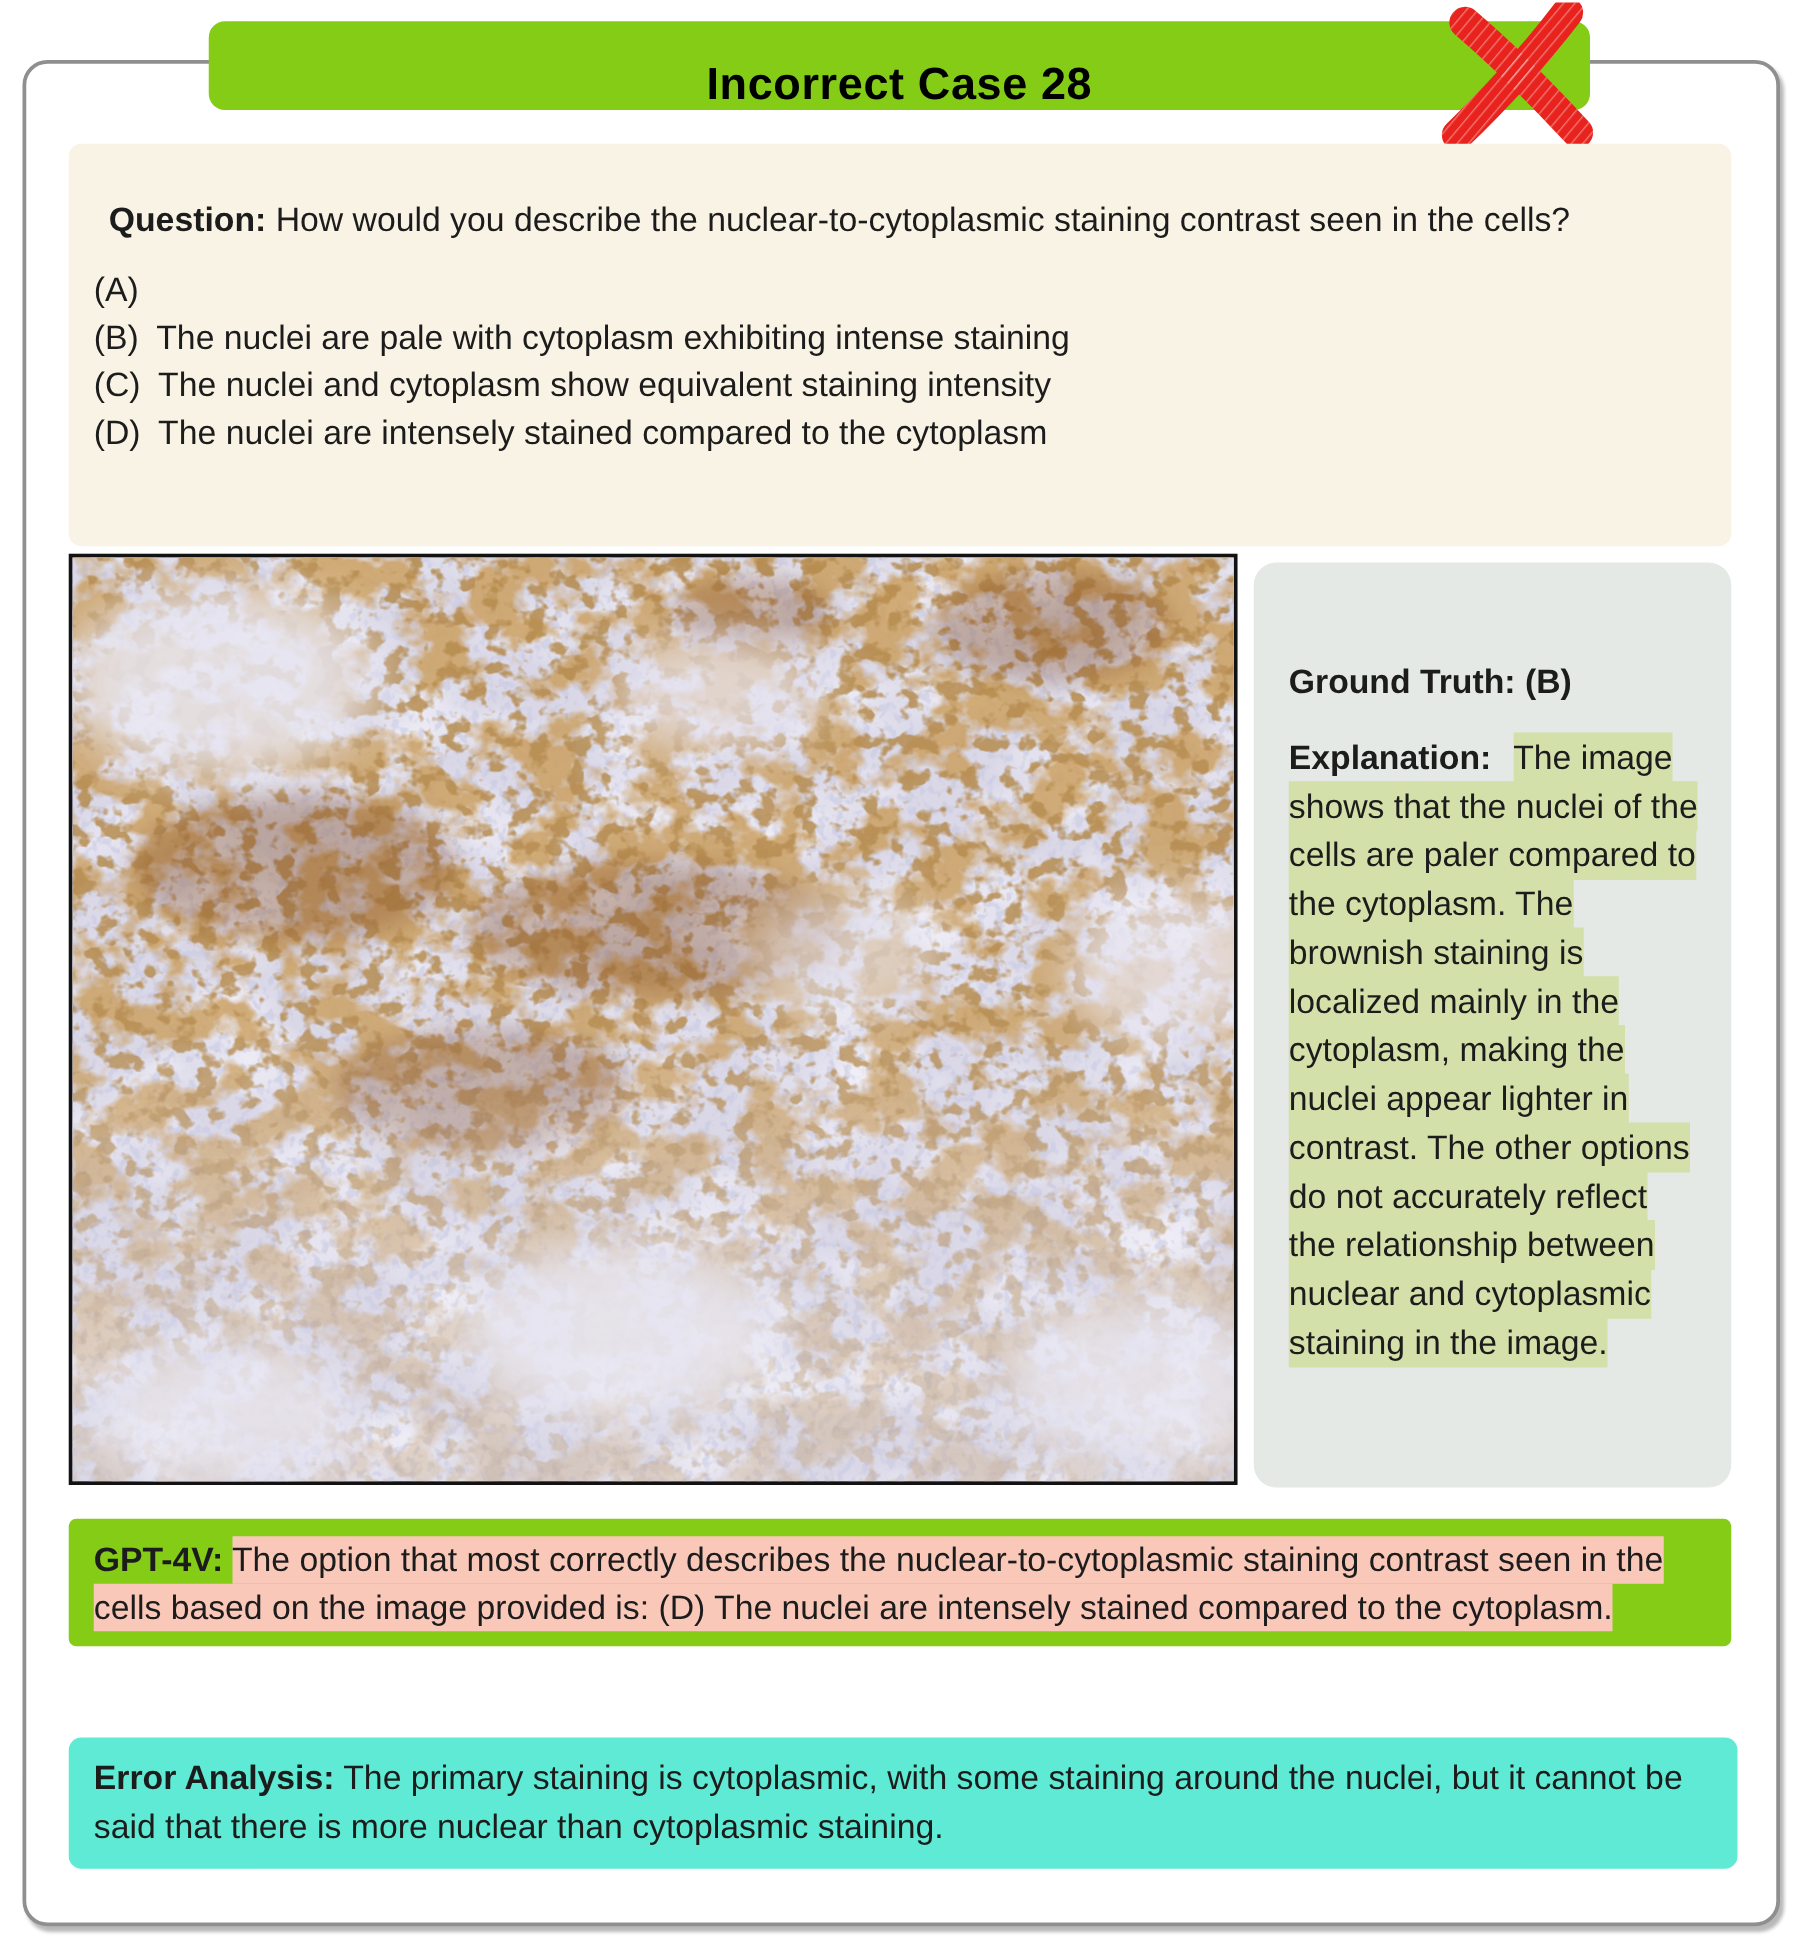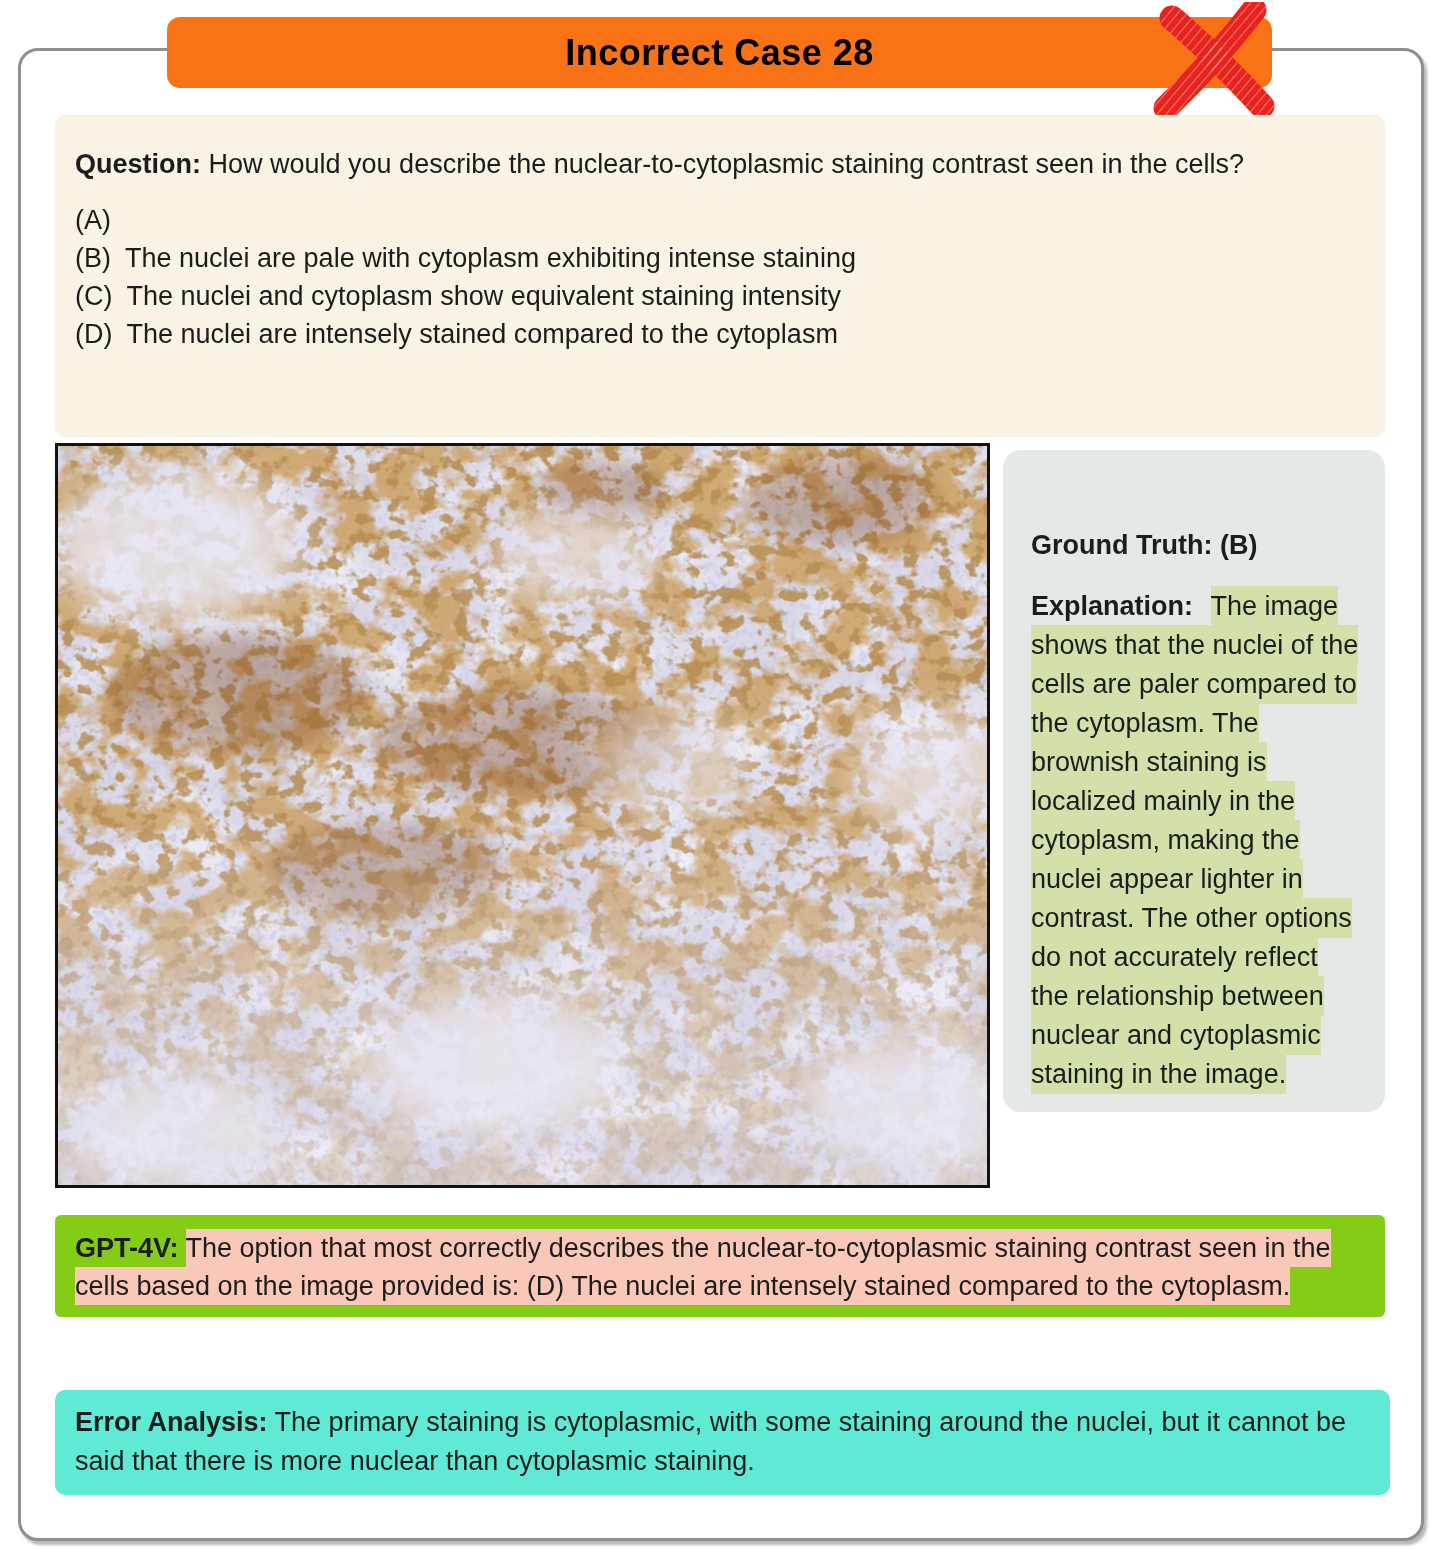--- a/index.html
+++ b/index.html
@@ -12,48 +12,48 @@
     overflow:hidden;
   }
   .frame{
     position:absolute;left:18px;top:48px;width:1400px;height:1487px;
     border:3px solid #8f8f8f;border-radius:20px;
     box-shadow:3px 4px 3px rgba(0,0,0,.28);
     background:#ffffff;
   }
   .titlebox{
     position:absolute;left:167px;top:17px;width:1105px;height:71px;
-    background:#f97316;border-radius:13px;
-    display:flex;align-items:center;justify-content:center;
+    background:#84cc16;border-radius:13px;
+    display:flex;align-items:flex-end;justify-content:center;
   }
   .titlebox h1{
     margin:0;font-size:36px;font-weight:700;color:#000;letter-spacing:.5px;
   }
   .xmark{
     position:absolute;left:1150px;top:2px;width:132px;height:116px;
   }
   .panel{position:absolute;box-sizing:border-box;font-size:27px;line-height:38px;}
   .q-panel{
     left:55px;top:115px;width:1330px;height:322px;
     background:#f8f3e4;border-radius:10px;
     padding:30px 36px 0 20px;
   }
-  .q-line{margin:0;}
+  .q-line{margin:12px;}
   .opt-label{margin:18px 0 0 0;}
   .opt-list{margin:18px 0 0 0;}
   .opt-row{display:flex;}
   .opt-key{flex:0 0 auto;margin-right:14px;}
   b,.bold{font-weight:700;}
   .micrograph{
     position:absolute;left:55px;top:443px;width:935px;height:745px;
     border:3px solid #121212;box-sizing:border-box;background:#dad8e7;
   }
   .micrograph svg{display:block;width:100%;height:100%;}
   .gt-panel{
-    left:1003px;top:450px;width:382px;height:662px;
+    left:1003px;top:450px;width:382px;height:740px;
     background:#e4e9e6;border-radius:18px;
     padding:76px 24px 0 28px;
     line-height:39px;
   }
   .gt-head{margin:0 0 22px 0;}
   .exp{margin:0;}
   .hl-green{background:#d4e0aa;padding:5px 0;margin-left:10px;}
   .gpt-panel{
     left:55px;top:1215px;width:1330px;
     background:#84cc16;border-radius:6px;

